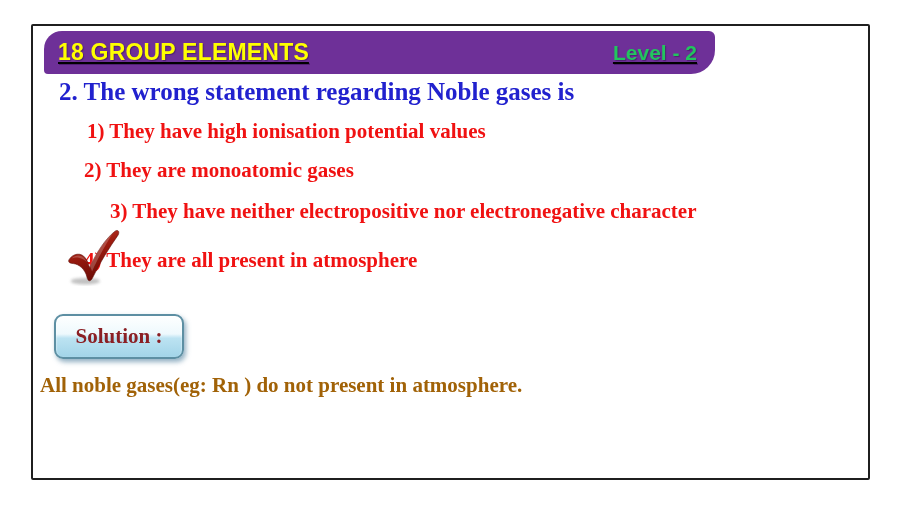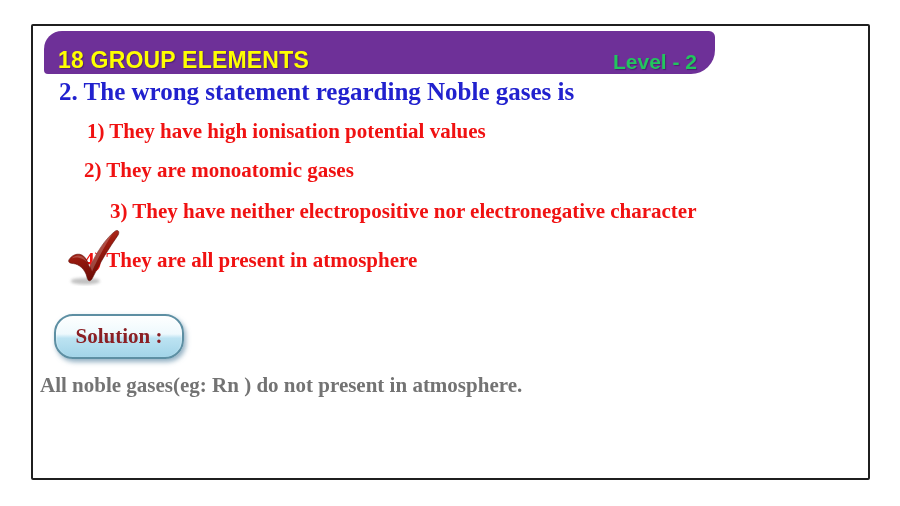--- a/index.html
+++ b/index.html
@@ -7,23 +7,24 @@
     position:relative;width:900px;height:506px;background:#ffffff;overflow:hidden;
     font-family:"Liberation Serif","DejaVu Serif",serif;
   }
   .frame{
     position:absolute;left:31px;top:24px;width:835px;height:452px;
     background:#ffffff;border:2px solid #1f1f1f;border-radius:2px;
   }
   .header{
     position:absolute;left:11px;top:5px;width:671px;height:43px;
     background:#6E3098;border-radius:18px 6px 24px 4px;
-    display:flex;align-items:flex-end;justify-content:space-between;
+    display:flex;align-items:center;justify-content:space-between;
     padding:0 18px 0 14px;box-sizing:border-box;
     font-family:"Liberation Sans","DejaVu Sans",sans-serif;
+    text-decoration:underline;
   }
   .header-title{
     color:#FFFF00;font-size:23px;font-weight:bold;letter-spacing:.2px;
     text-shadow:1px 1px 1px rgba(60,20,90,.6);white-space:nowrap;
   }
   .header-level{
     color:#22c55e;font-size:21px;font-weight:bold;white-space:nowrap;
     text-shadow:1px 1px 1px rgba(60,20,90,.6);
   }
   .question{
@@ -36,30 +37,30 @@
   .opt1{left:54px;top:93px;}
   .opt2{left:51px;top:132px;}
   .opt3{left:51px;top:173px;margin-left:26px;}
   .opt4{left:51px;top:222px;}
   .checkmark{
     position:absolute;left:32px;top:202px;width:58px;height:58px;z-index:5;
     pointer-events:none;
   }
   .solution-btn{
     position:absolute;left:21px;top:288px;width:130px;height:45px;
-    border:2px solid #5d8fa3;border-radius:19px;box-sizing:border-box;
+    border:2px solid #5d8fa3;border-radius:9px;box-sizing:border-box;
     background:linear-gradient(#feffff 0%,#eef9fd 44%,#bce3f2 54%,#a2d4e8 100%);
     box-shadow:2px 3px 5px rgba(110,150,175,.75), inset 0 1px 2px #ffffff;
     display:flex;align-items:center;justify-content:center;
     color:#8b1f24;font-size:21px;font-weight:bold;
     font-family:"Liberation Serif","DejaVu Serif",serif;cursor:pointer;
   }
   .solution-text{
     position:absolute;left:7px;top:347px;
-    color:#737373;font-size:21px;font-weight:bold;white-space:nowrap;
+    color:#a16207;font-size:21px;font-weight:bold;white-space:nowrap;
   }
 </style>
 </head>
 <body>
 
 <div class="canvas">
   <div class="frame">
 
     <div class="header">
       <span class="header-title">18 GROUP ELEMENTS</span>

